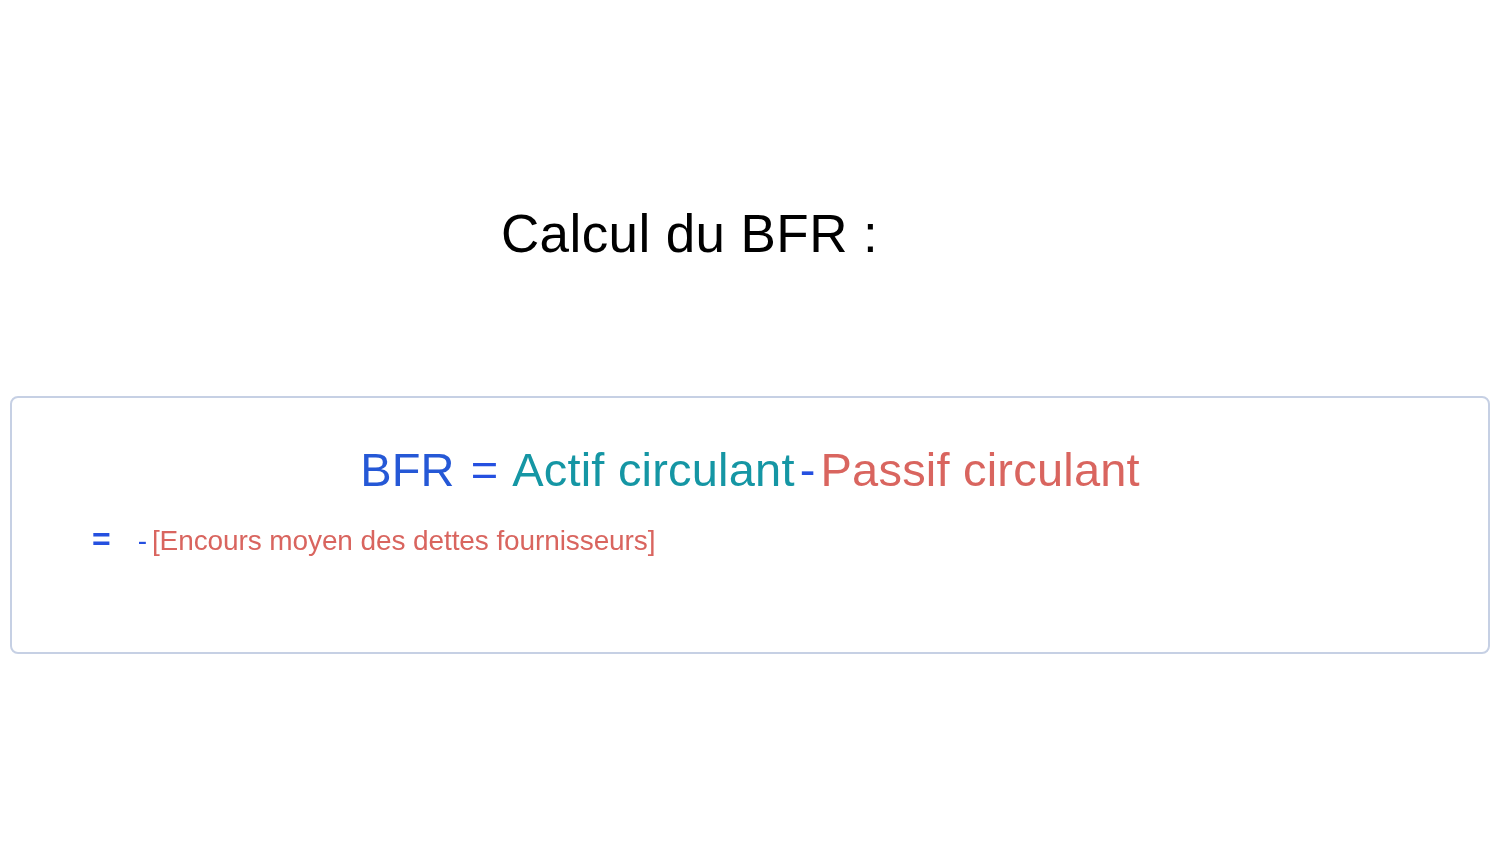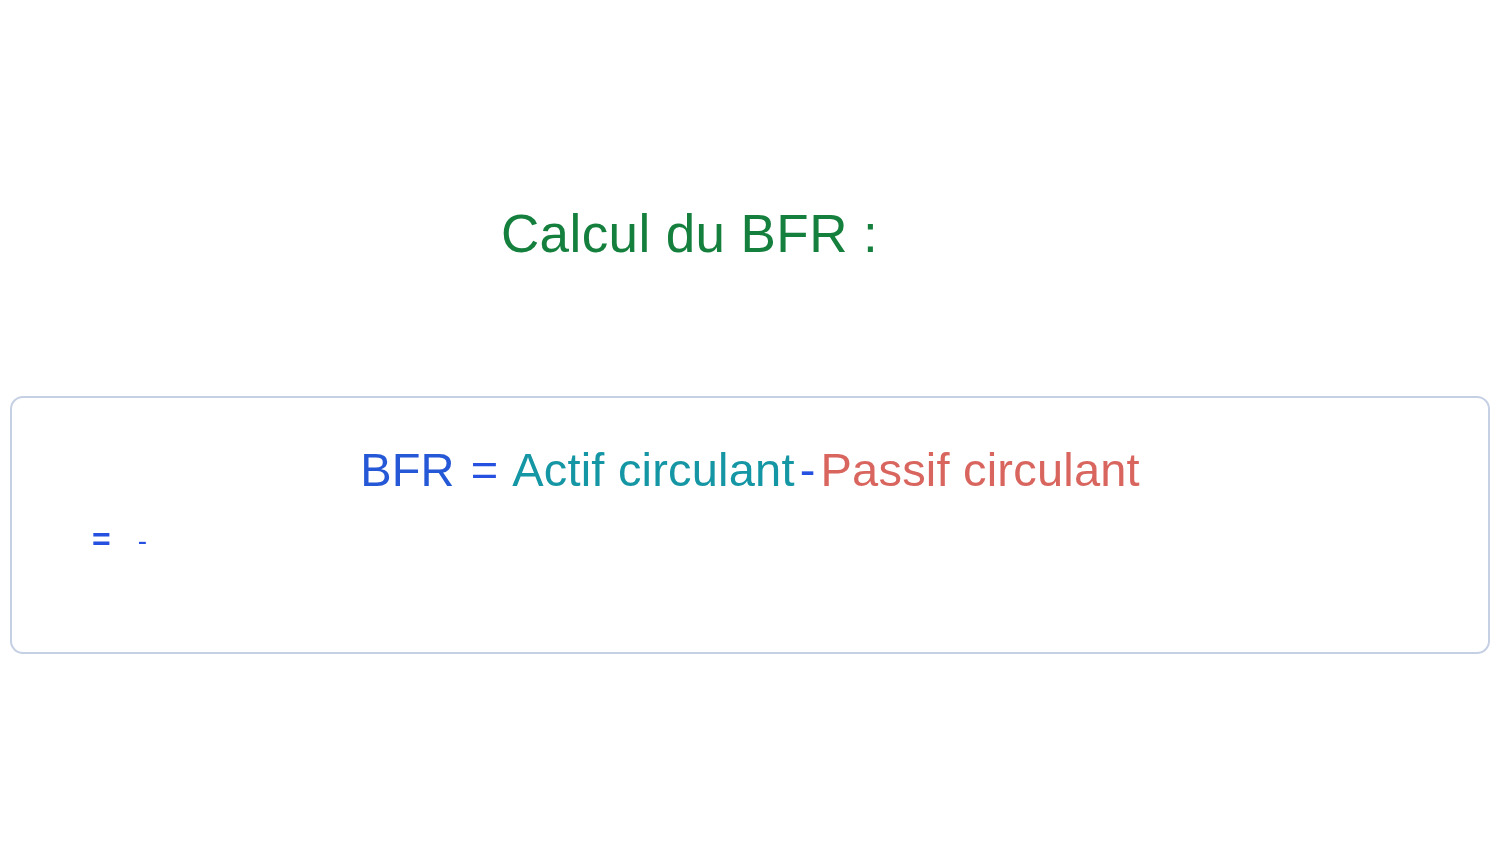--- a/index.html
+++ b/index.html
@@ -20,35 +20,35 @@
   .slide-title {
     position: absolute;
     left: 0;
     top: 205px;
     width: 1379px;
     text-align: center;
     font-family: "Liberation Sans", sans-serif;
     font-size: 53px;
     font-weight: 400;
     letter-spacing: 0.4px;
-    color: #15803d;
+    color: #000000;
     line-height: 1.1;
     white-space: nowrap;
   }
 
   
   .formula-card {
     position: absolute;
     left: 10px;
     top: 396px;
     width: 1480px;
     height: 258px;
     box-sizing: border-box;
     border: 2px solid #c6d0e4;
-    border-radius: 13px;
+    border-radius: 8px;
     background: #ffffff;
   }
 
   
   .formula-line-1 {
     position: absolute;
     left: 0;
     top: 45px;
     width: 100%;
     text-align: center;
@@ -120,15 +120,16 @@
 
 <div class="formula-card">
 
   <div class="formula-line-1">
     <span class="tok-bfr">BFR</span><span class="tok-eq">=</span><span class="tok-actif">Actif circulant</span><span class="tok-minus">-</span><span class="tok-passif">Passif circulant</span>
   </div>
 
   <div class="formula-line-2">
     <span class="tok-eq2">=</span>
       <span class="tok-minus2">-</span>
+      <span class="tok-passif-detail">[Encours moyen des dettes fournisseurs]</span>
   </div>
 
 </div>
 
 </body></html>

